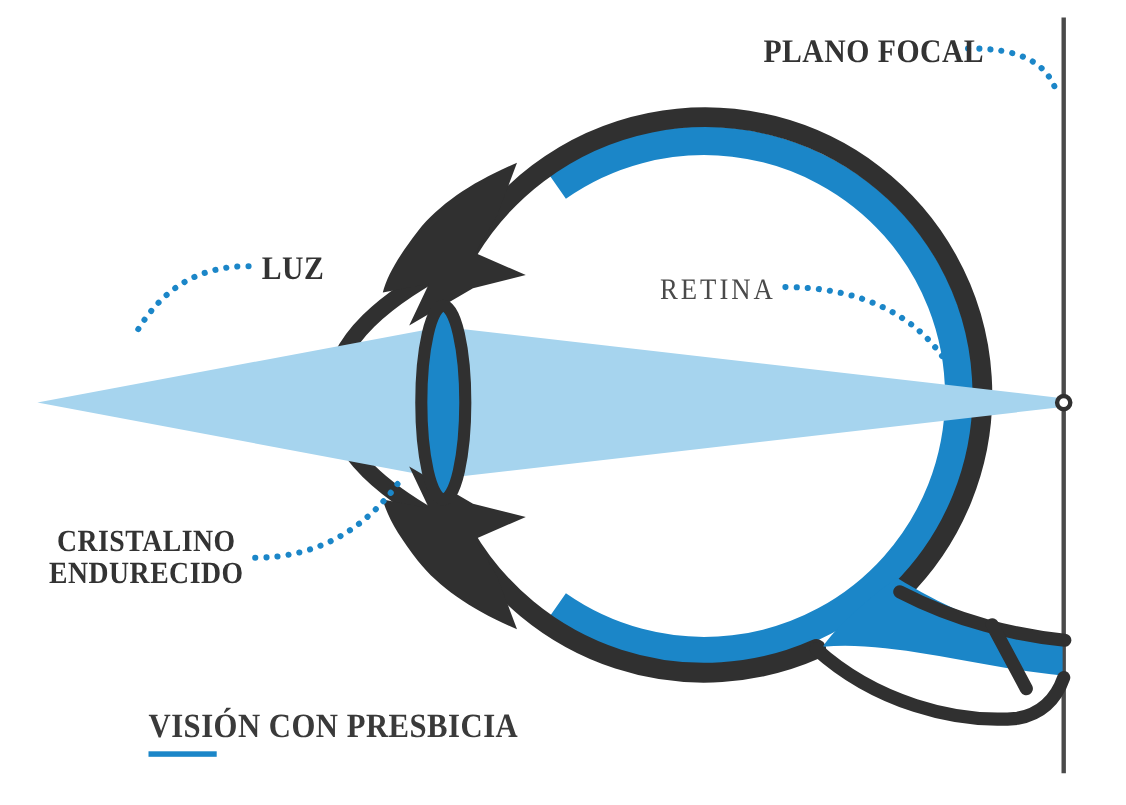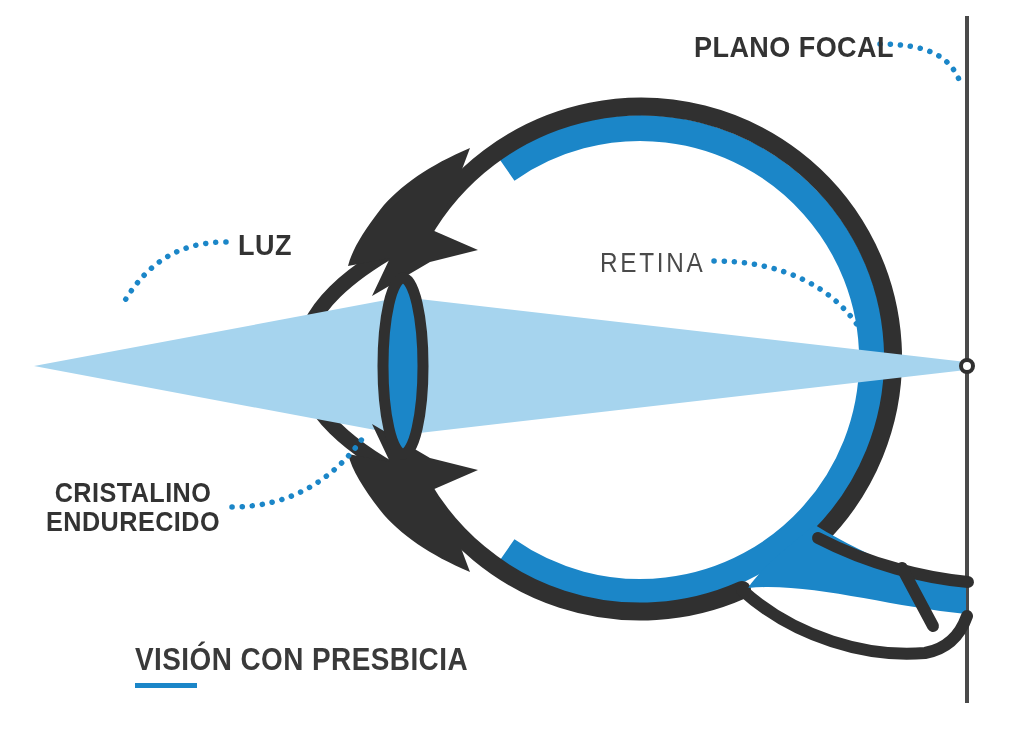--- a/index.html
+++ b/index.html
@@ -1,21 +1,21 @@
 <!DOCTYPE html>
 <html><head>
 <meta charset="utf-8">
 <style>
   html,body{margin:0;padding:0;background:#ffffff;}
   #stage{
     position:relative;
     width:1024px;height:732px;
     background:#ffffff;
     overflow:hidden;
-    font-family:Liberation Sans, sans-serif;
+    font-family:Liberation Serif, serif;
   }
   #diagram-svg{position:absolute;left:0;top:0;}
   .lbl{
     position:absolute;
     color:#333333;
     font-weight:bold;
     letter-spacing:0.5px;
     transform:scaleX(0.9);
     transform-origin:0 0;
     white-space:nowrap;

